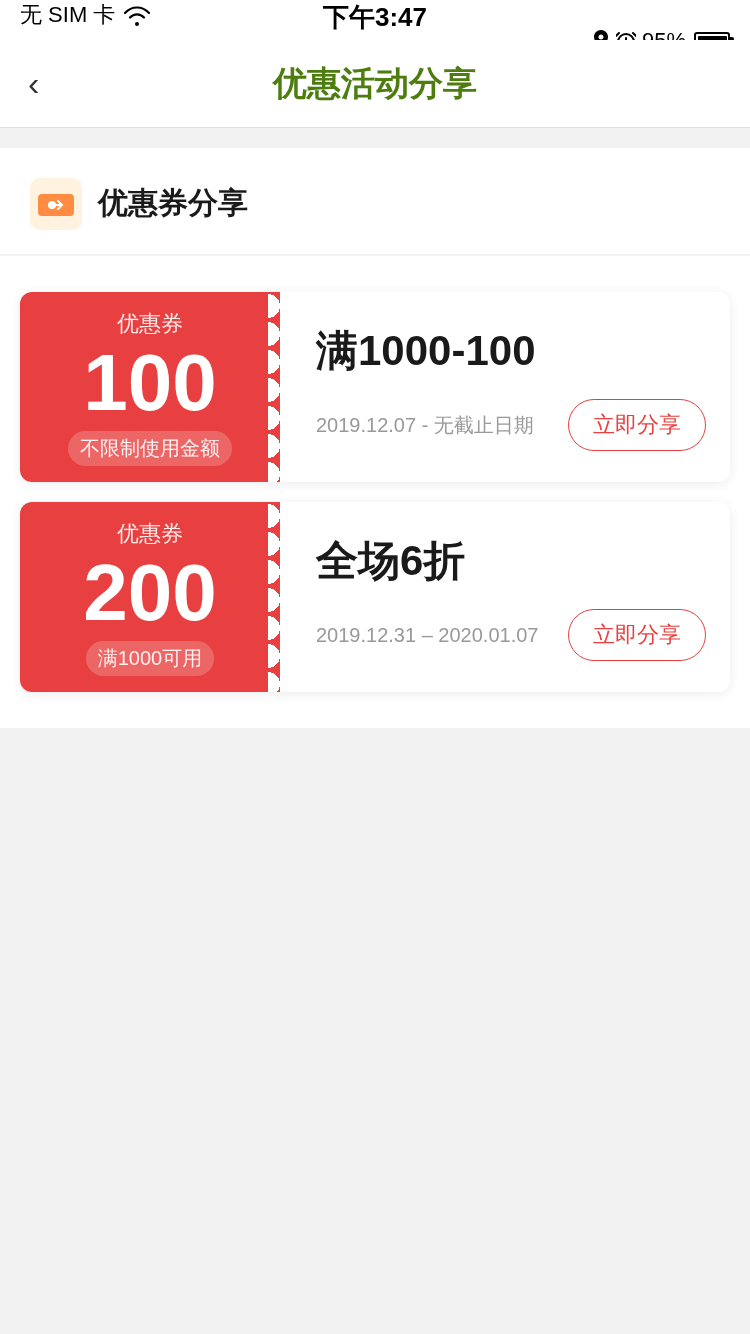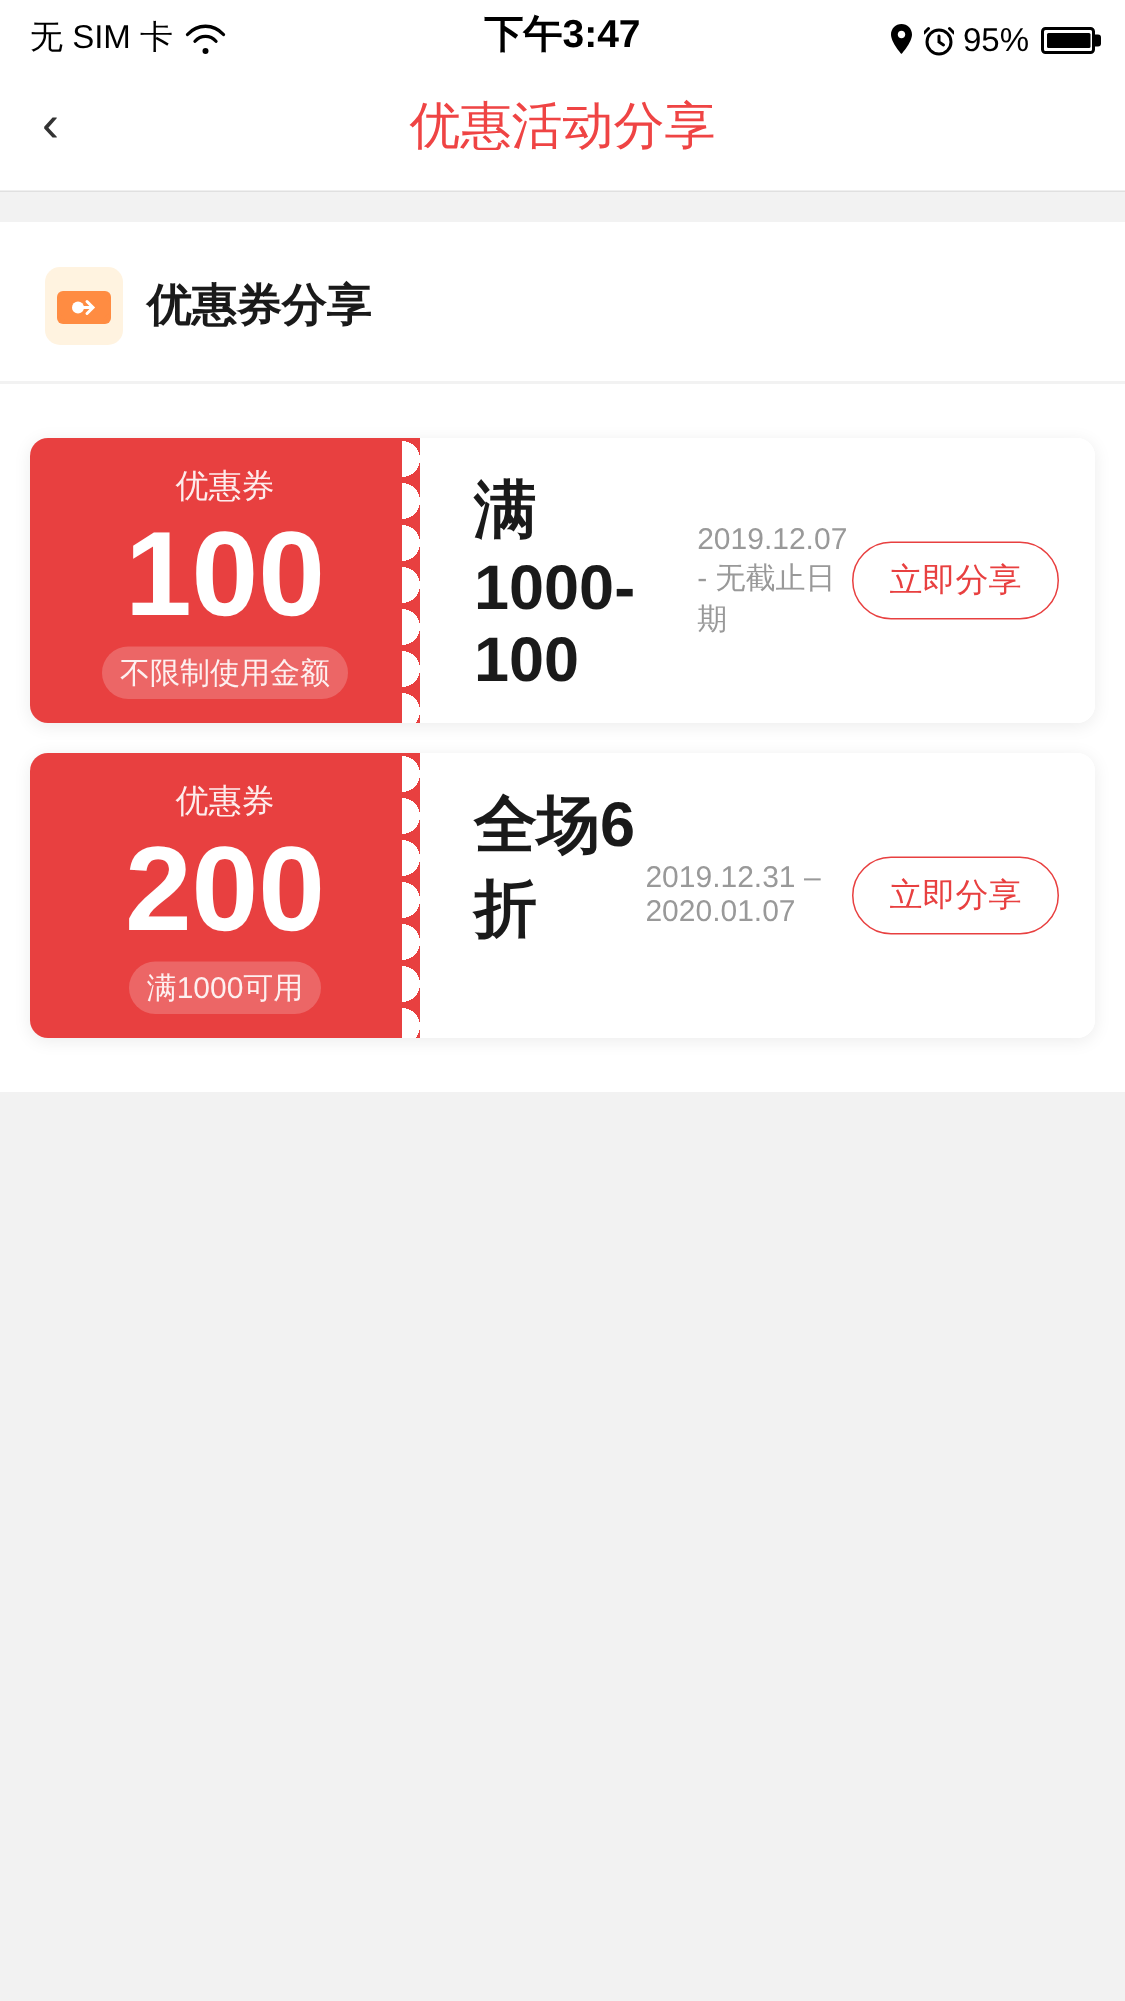--- a/index.html
+++ b/index.html
@@ -12,21 +12,21 @@
       font-family: -apple-system, "PingFang SC", "Helvetica Neue", sans-serif;
       overflow-x: hidden;
     }
 
     
     .status-bar {
       width: 100%;
       height: 40px;
       background: #fff;
       display: flex;
-      align-items: flex-end;
+      align-items: flex-start;
       justify-content: space-between;
       padding: 0 20px;
       font-size: 24px;
       font-weight: 500;
     }
     .status-left {
       display: flex;
       align-items: center;
       gap: 8px;
       font-size: 22px;
@@ -88,22 +88,22 @@
     }
     .nav-back {
       position: absolute;
       left: 28px;
       font-size: 34px;
       color: #333;
       cursor: pointer;
     }
     .nav-title {
       font-size: 34px;
-      font-weight: 400;
-      color: #ef4444;
+      font-weight: 700;
+      color: #4d7c0f;
     }
 
     
     .section-header {
       background: #fff;
       padding: 28px 30px 24px 30px;
       display: flex;
       align-items: flex-end;
       gap: 16px;
       margin-top: 20px;
@@ -191,21 +191,21 @@
       background: rgba(255,255,255,0.2);
       padding: 4px 12px;
       border-radius: 20px;
       text-align: center;
     }
 
     
     .coupon-right {
       flex: 1;
       display: flex;
-      flex-direction: row;
+      flex-direction: column;
       justify-content: center;
       padding: 20px 24px 20px 36px;
       background: #fff;
     }
     .coupon-name {
       font-size: 42px;
       font-weight: 700;
       color: #1a1a1a;
       margin-bottom: 20px;
     }

